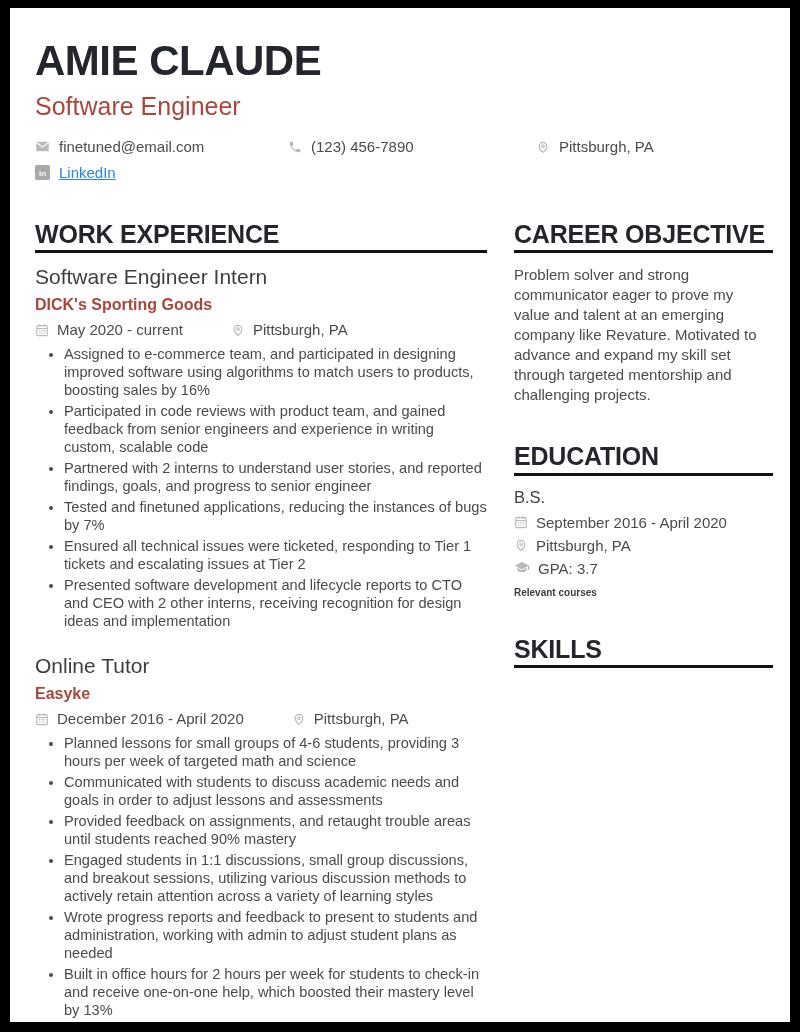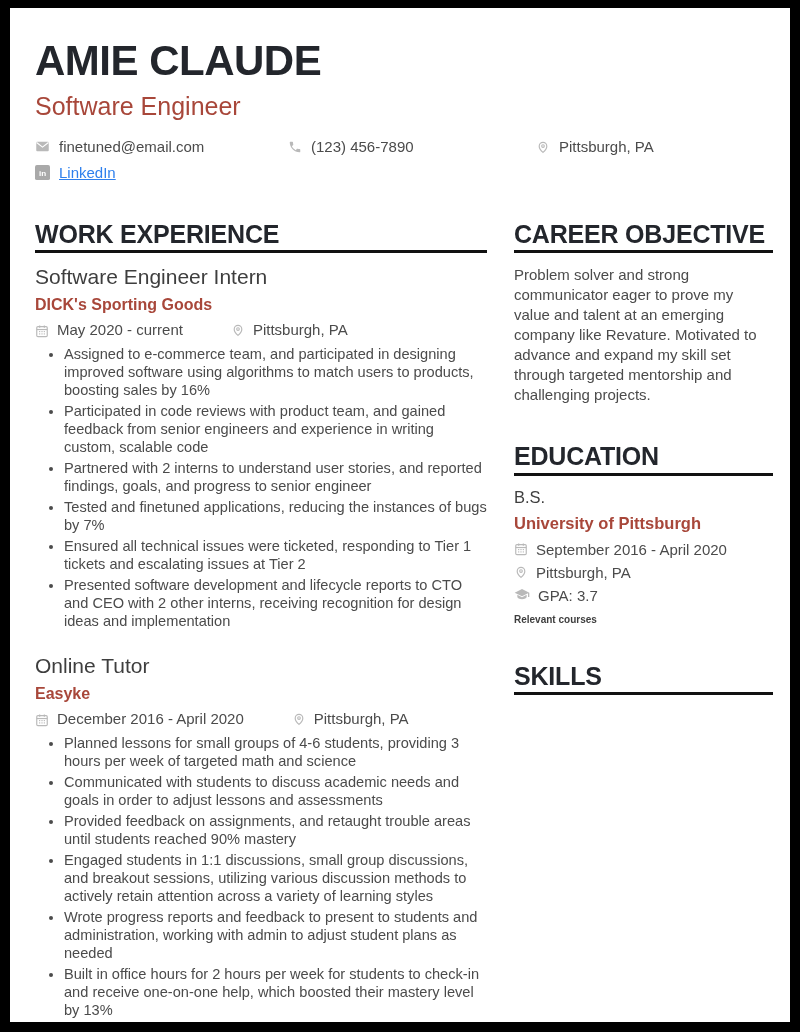--- a/index.html
+++ b/index.html
@@ -71,21 +71,21 @@
     margin-bottom: 7px;
   }
   .company {
     font-size: 16px;
     font-weight: 700;
     color: #a8473a;
     margin-bottom: 7px;
   }
   .meta-row {
     display: flex;
-    align-items: flex-end;
+    align-items: center;
     font-size: 15px;
     color: #4b4b4b;
     margin-bottom: 7px;
   }
   .meta-row .ico { margin-right: 8px; display: inline-flex; flex: 0 0 auto; }
   .meta-loc { margin-left: 48px; display: flex; align-items: center; }
 
   ul.bullets { list-style: disc; padding-left: 29px; }
   ul.bullets li {
     font-size: 14.6px;
@@ -267,21 +267,20 @@
     <div class="col-right">
 
       <div class="right-section">
         <div class="section-heading">CAREER OBJECTIVE</div>
         <div class="objective-text">Problem solver and strong communicator eager to prove my value and talent at an emerging company like Revature. Motivated to advance and expand my skill set through targeted mentorship and challenging projects.</div>
       </div>
 
       <div class="right-section">
         <div class="section-heading">EDUCATION</div>
         <div class="edu-degree">B.S.</div>
-        <div class="edu-school">University of Pittsburgh</div>
 
         <div class="edu-meta">
           <span class="ico">
             <svg width="14" height="14" viewBox="0 0 24 24">
                 <rect x="3" y="4.5" width="18" height="17" rx="2" fill="none" stroke="#b9b9b9" stroke-width="2"></rect>
                 <path d="M3 9.5h18" stroke="#b9b9b9" stroke-width="2"></path>
                 <path d="M8 2.5v4M16 2.5v4" stroke="#b9b9b9" stroke-width="2"></path>
                 <g fill="#b9b9b9">
                   <rect x="7" y="12" width="2" height="2"></rect>
                   <rect x="11" y="12" width="2" height="2"></rect>

